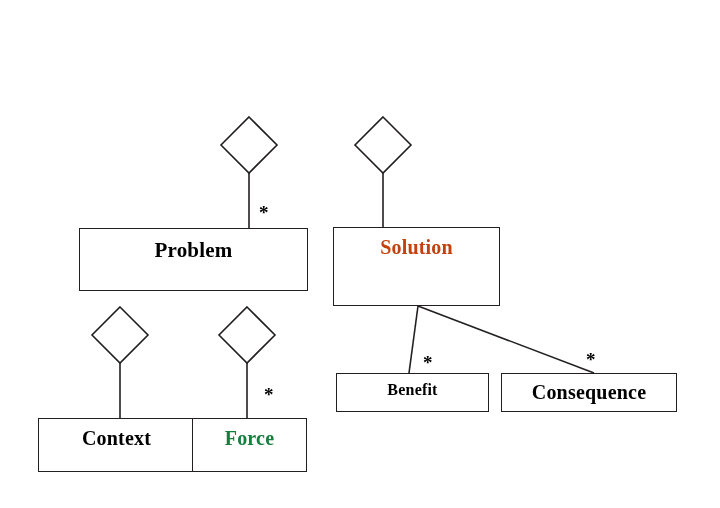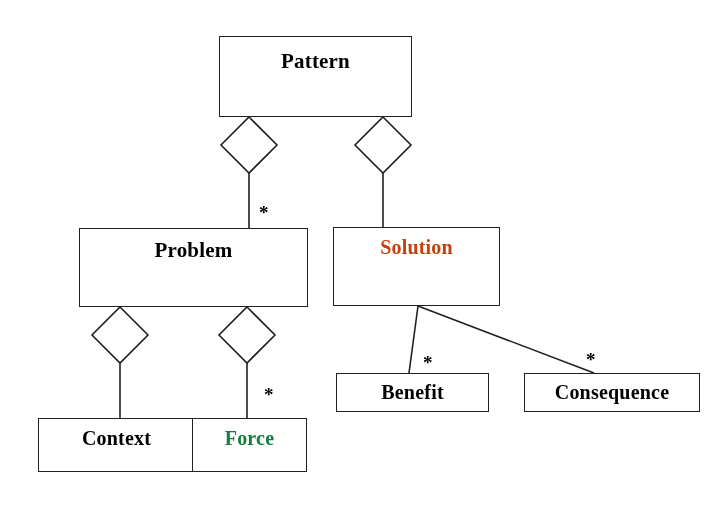--- a/index.html
+++ b/index.html
@@ -63,37 +63,34 @@
       <polygon points="383,117 411,145 383,173 355,145" fill="#ffffff" stroke="#231f20" stroke-width="1.6"></polygon>
       <line x1="383" y1="173" x2="383" y2="227" stroke="#231f20" stroke-width="1.6"></line>
       <polygon points="120,307 148,335 120,363 92,335" fill="#ffffff" stroke="#231f20" stroke-width="1.6"></polygon>
       <line x1="120" y1="363" x2="120" y2="418" stroke="#231f20" stroke-width="1.6"></line>
       <polygon points="247,307 275,335 247,363 219,335" fill="#ffffff" stroke="#231f20" stroke-width="1.6"></polygon>
       <line x1="247" y1="363" x2="247" y2="418" stroke="#231f20" stroke-width="1.6"></line>
       <line x1="418" y1="306" x2="409" y2="373" stroke="#231f20" stroke-width="1.6"></line>
       <line x1="418" y1="306" x2="594" y2="373" stroke="#231f20" stroke-width="1.6"></line>
     </svg>
 
-  <div class="uml-class-box" style="left: 219px; top: 36px; width: 193px; height: 81px; border-color: rgb(35, 31, 32);">
-    <span class="uml-class-name" style="font-size: 21px; margin-top: 12px; color: rgb(0, 0, 0);">Pattern</span>
-  </div>
 
-  <div class="uml-class-box" style="left: 79px; top: 228px; width: 229px; height: 79px; border-color: rgb(35, 31, 32);">
+  <div class="uml-class-box" style="left: 79px; top: 228px; width: 229px; height: 63px; border-color: rgb(35, 31, 32);">
     <span class="uml-class-name" style="font-size: 21px; margin-top: 9px; color: rgb(0, 0, 0);">Problem</span>
   </div>
 
   <div class="uml-class-box" style="left: 333px; top: 227px; width: 167px; height: 79px; border-color: rgb(35, 31, 32);">
     <span class="uml-class-name" style="font-size: 20px; margin-top: 8px; color: #c2410c;">Solution</span>
   </div>
 
   <div class="uml-class-box" style="left: 336px; top: 373px; width: 153px; height: 39px; border-color: rgb(35, 31, 32);">
-    <span class="uml-class-name" style="font-size: 20px; margin-top: 7px; color: rgb(0, 0, 0);">Benefit</span>
+    <span class="uml-class-name" style="font-size: 16px; margin-top: 7px; color: rgb(0, 0, 0);">Benefit</span>
   </div>
 
-  <div class="uml-class-box" style="left: 524px; top: 373px; width: 176px; height: 39px; border-color: rgb(35, 31, 32);">
+  <div class="uml-class-box" style="left: 501px; top: 373px; width: 176px; height: 39px; border-color: rgb(35, 31, 32);">
     <span class="uml-class-name" style="font-size: 20px; margin-top: 7px; color: rgb(0, 0, 0);">Consequence</span>
   </div>
 
   <div class="uml-class-box" style="left: 38px; top: 418px; width: 157px; height: 54px; border-color: rgb(35, 31, 32);">
     <span class="uml-class-name" style="font-size: 20px; margin-top: 8px; color: rgb(0, 0, 0);">Context</span>
   </div>
 
   <div class="uml-class-box" style="left: 192px; top: 418px; width: 115px; height: 54px; border-color: rgb(35, 31, 32);">
     <span class="uml-class-name" style="font-size: 20px; margin-top: 8px; color: #15803d;">Force</span>
   </div>

